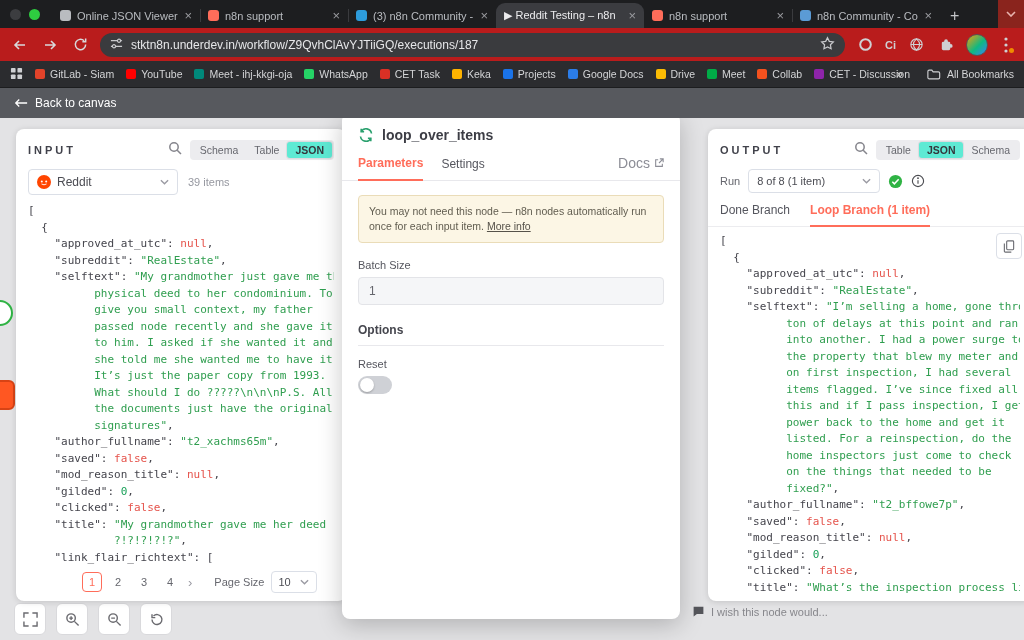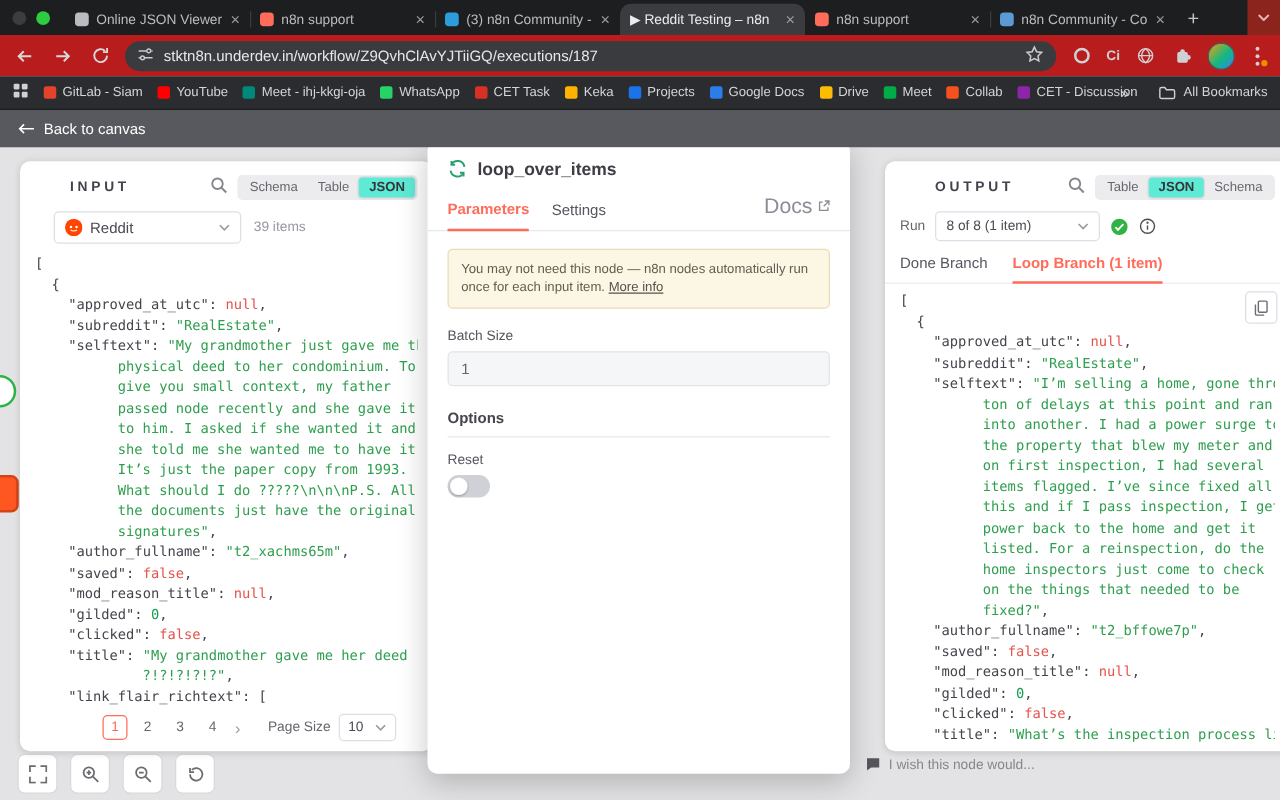--- a/index.html
+++ b/index.html
@@ -47,28 +47,28 @@
   .n8n-header{height:30px;background:#57595e;color:#fff;display:flex;align-items:center;
     padding:0 14px;font-size:12px;gap:7px;}
   .canvas{position:relative;height:523px;background:#e3e3e5;overflow:hidden;}
 
   .panel{position:absolute;background:#fff;border-radius:8px;box-shadow:0 1px 6px rgba(0,0,0,.14);box-sizing:border-box;}
   #input-panel{left:16px;top:11px;width:330px;height:472px;padding:10px 12px;z-index:2;}
   #output-panel{left:708px;top:11px;width:324px;height:472px;padding:10px 12px;z-index:2;}
   #modal{left:342px;top:-5px;width:338px;height:506px;padding:14px 16px 0;z-index:5;
     box-shadow:0 6px 24px rgba(0,0,0,.22);}
 
-  .io-head{display:flex;align-items:center;gap:8px;height:22px;margin-left:28px;}
+  .io-head{display:flex;align-items:center;gap:8px;height:22px;}
   .io-title{font-size:11px;font-weight:bold;letter-spacing:3px;color:#41424b;}
   .io-spacer{flex:1;}
   .seg{display:flex;background:#ececef;border-radius:4px;padding:2px;flex:none;}
   .seg-item{padding:2px 8px;font-size:10.5px;color:#66676e;border-radius:3px;white-space:nowrap;}
   .seg-item.active{background:#5eead4;color:#35363c;box-shadow:0 0 0 1px #dcdce0,0 1px 2px rgba(0,0,0,.08);font-weight:bold;}
 
-  .src-row{display:flex;align-items:center;gap:10px;margin-top:8px;height:26px;margin-left:15px;}
+  .src-row{display:flex;align-items:center;gap:10px;margin-top:8px;height:26px;}
   .select{display:flex;align-items:center;gap:6px;border:1px solid #dbdfe7;border-radius:4px;
     height:26px;padding:0 8px;font-size:12px;color:#4b4c53;background:#fff;box-sizing:border-box;}
   .select .grow{flex:1;}
   .muted{font-size:11px;color:#9698a0;}
 
   .code{font-family:"DejaVu Sans Mono",monospace;font-size:11px;line-height:16.5px;
     color:#44444c;margin-top:8px;overflow:hidden;}
   #input-code{height:372px;}
   #output-code{position:absolute;left:12px;right:12px;top:104px;bottom:0;margin-top:0;}
   .code-line{white-space:pre;}
@@ -85,21 +85,21 @@
   .pgsize{display:flex;align-items:center;gap:6px;margin-left:14px;}
   .pgsize .select{height:22px;font-size:11px;padding:0 7px;}
 
   
   .m-head{display:flex;align-items:center;gap:8px;}
   .m-title{font-size:14px;font-weight:600;color:#3c3d45;}
   .m-tabs{display:flex;align-items:flex-end;gap:18px;margin:12px -16px 0;padding:0 16px;
     border-bottom:1px solid #e8e8ec;font-size:12px;}
   .m-tab{color:#55565e;padding-bottom:9px;}
   .m-tab.active{color:#ff6d5a;font-weight:600;border-bottom:2px solid #ff6d5a;margin-bottom:-1px;}
-  .m-docs{margin-left:auto;color:#8c8d96;font-size:17px;display:flex;align-items:center;gap:4px;padding-bottom:9px;}
+  .m-docs{margin-left:auto;color:#8c8d96;font-size:14px;display:flex;align-items:center;gap:4px;padding-bottom:9px;}
   .notice{margin-top:14px;background:#fcf6e5;border:1px solid #eadcb8;border-radius:4px;
     padding:8px 10px;font-size:10.5px;line-height:15px;color:#615d50;}
   .notice b{text-decoration:underline;font-weight:normal;color:#56524a;}
   .f-label{font-size:11px;color:#55565e;margin-top:16px;}
   .f-input{margin-top:6px;height:26px;background:#f5f6f8;border:1px solid #e3e4e8;border-radius:4px;
     display:flex;align-items:center;padding:0 10px;font-size:12px;color:#65666d;}
   .opt-label{font-size:12px;font-weight:600;color:#45464e;margin-top:18px;}
   .opt-hr{border:none;border-top:1px solid #e8e8ec;margin:8px 0 0;}
   .toggle{margin-top:6px;width:34px;height:18px;border-radius:9px;background:#cfd1d6;position:relative;}
   .toggle .knob{position:absolute;left:2px;top:2px;width:14px;height:14px;border-radius:50%;background:#fff;

